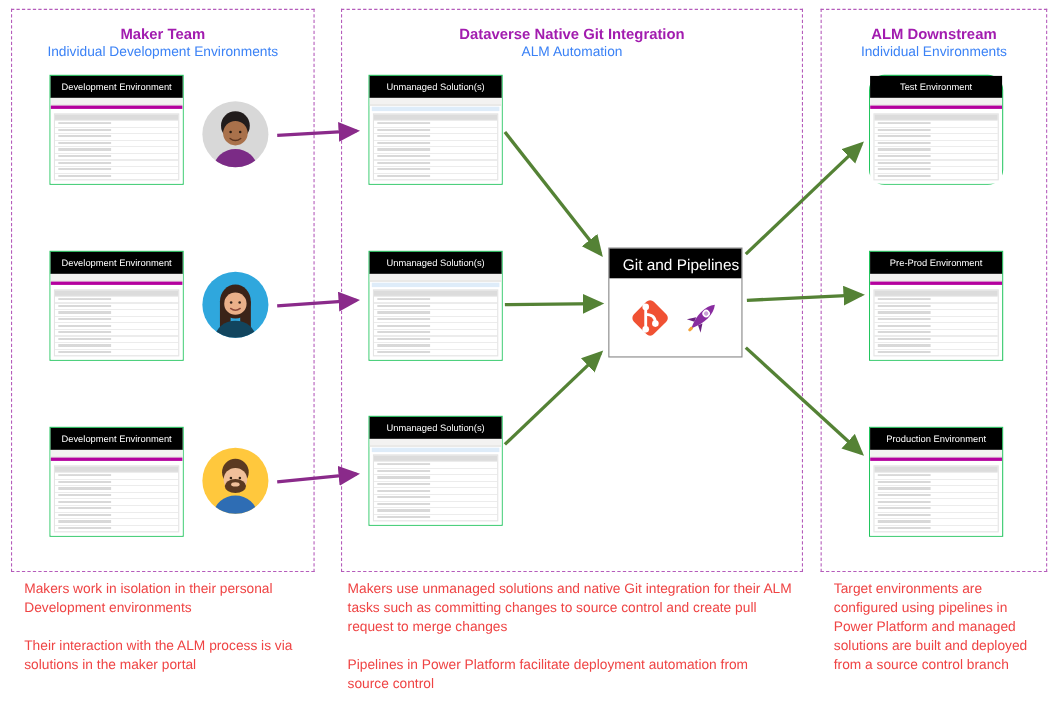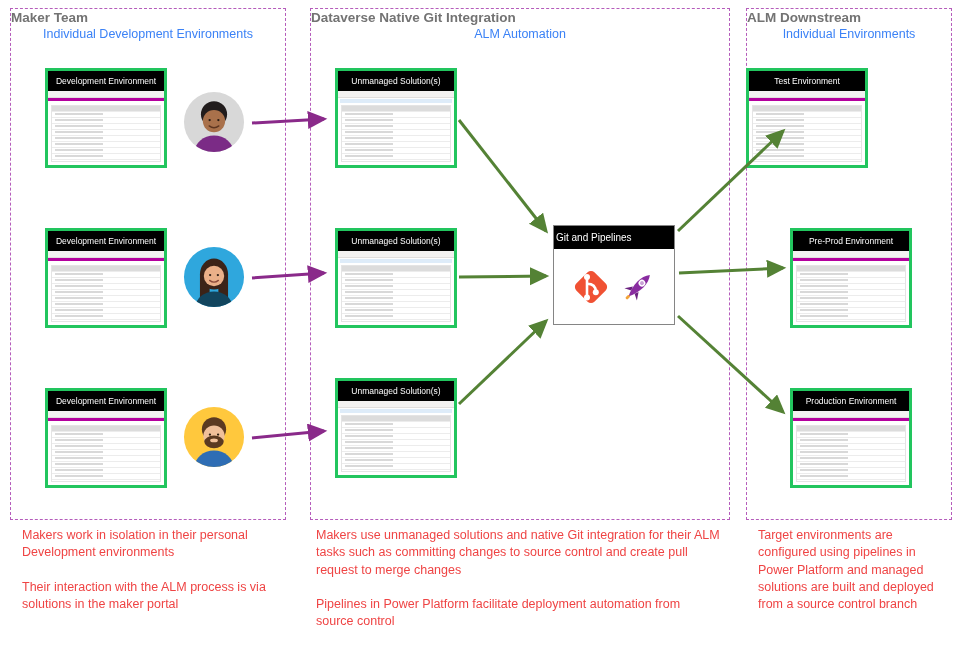--- a/index.html
+++ b/index.html
@@ -4,43 +4,43 @@
 <style>
   * { margin:0; padding:0; box-sizing:border-box; }
   body { background:#fff; font-family:"Liberation Sans", sans-serif; }
   .canvas { position:relative; width:962px; height:646px; background:#fff; overflow:hidden; }
 
   
   .panel { position:absolute; border:1px dashed #b55cbb; background:transparent; }
   .panel-maker { left:10px; top:8px; width:276px; height:512px; }
   .panel-git { left:310px; top:8px; width:420px; height:512px; }
   .panel-downstream { left:746px; top:8px; width:206px; height:512px; }
-  .ptitle { margin-top:1px; font-size:13.5px; font-weight:700; color:#737373; }
+  .ptitle { margin-top:14px; text-align:center; font-size:13.5px; font-weight:700; color:#a21caf; }
   .psub { text-align:center; font-size:12.5px; color:#3b82f6; margin-top:2px; }
 
   
   .thumb { position:absolute; width:122px; height:100px; background:#fff;
-           border:3px solid #22c55e; display:flex; flex-direction:column; z-index:2; }
+           border:1px solid #22c55e; display:flex; flex-direction:column; z-index:2; }
   .thumb-label { background:#000; color:#fff; font-size:8.5px; line-height:1;
                  padding:6px 1px 5px; text-align:center; white-space:nowrap; overflow:hidden; }
   .mini { flex:1; position:relative; background:#fff; overflow:hidden; }
   .ms-bar { height:7px; background:#f3f2f1; border-bottom:1px solid #e1dfdd; }
   .ms-accent { height:3px; background:#b4009e; }
   .ms-banner { height:4px; background:#deecf9; margin:1px 2px; }
   .ms-table { position:absolute; left:3px; right:3px; top:14px; bottom:3px; border:1px solid #e4e4e4;
     background: repeating-linear-gradient(to bottom, #ffffff 0 5px, #ececec 5px 6px); }
   .ms-table::before { content:""; position:absolute; left:3px; top:7px; bottom:1px; width:48px;
     background: repeating-linear-gradient(to bottom, #b9b9b9 0 2px, transparent 2px 6px); opacity:.55; }
   .ms-table::after { content:""; position:absolute; left:0; top:0; right:0; height:5px; background:#dcdcdc; }
 
   
   .gitbox { position:absolute; left:553px; top:225px; width:122px; height:100px;
             border:1px solid #858585; background:#fff; display:flex; flex-direction:column; z-index:2; }
-  .gitbox-label { background:#000; color:#fff; font-size:10px; line-height:1;
-                  padding:7px 2px 6px; text-align:left; white-space:nowrap; }
+  .gitbox-label { background:#000; color:#fff; font-size:14px; line-height:1;
+                  padding:7px 2px 6px; text-align:right; white-space:nowrap; }
   .gitbox-body { flex:1; display:flex; align-items:center; justify-content:center; gap:7px; }
   .gitbox-body svg { width:40px; height:40px; }
 
   
   .avatar { position:absolute; width:62px; height:62px; z-index:2; }
   .avatar svg { width:62px; height:62px; display:block; }
 
   
   .caption { position:absolute; font-size:12.5px; line-height:1.38; color:#ef4444; }
   .caption p + p { margin-top:17px; }
@@ -203,21 +203,21 @@
           <path d="M40 58 L28 76 L44 68 Z" fill="#6b2180"></path>
           <path d="M60 58 L72 76 L56 68 Z" fill="#6b2180"></path>
           <circle cx="50" cy="36" r="8.5" fill="#fff"></circle>
           <circle cx="50" cy="36" r="5" fill="#c9a0d6"></circle>
           <rect x="46.5" y="80" width="7" height="12" rx="3" fill="#f2a33a"></rect>
         </g>
       </svg>
     </div>
   </div>
 
-  <div class="thumb" style="left:746px; top:68px;">
+  <div class="thumb" style="left:790px; top:68px;border-radius:14px;">
     <div class="thumb-label">Test Environment</div>
     <div class="mini">
       <div class="ms-bar"></div>
       <div class="ms-accent"></div>
       <div class="ms-table"></div>
     </div>
   </div>
 
   <div class="thumb" style="left:790px; top:228px;">
     <div class="thumb-label">Pre-Prod Environment</div>

